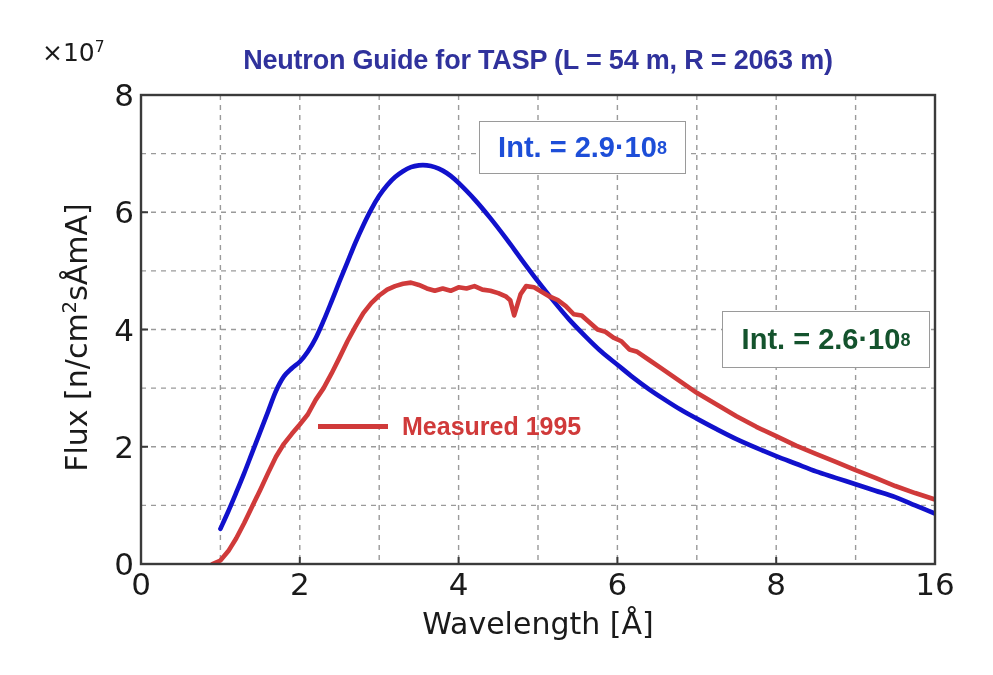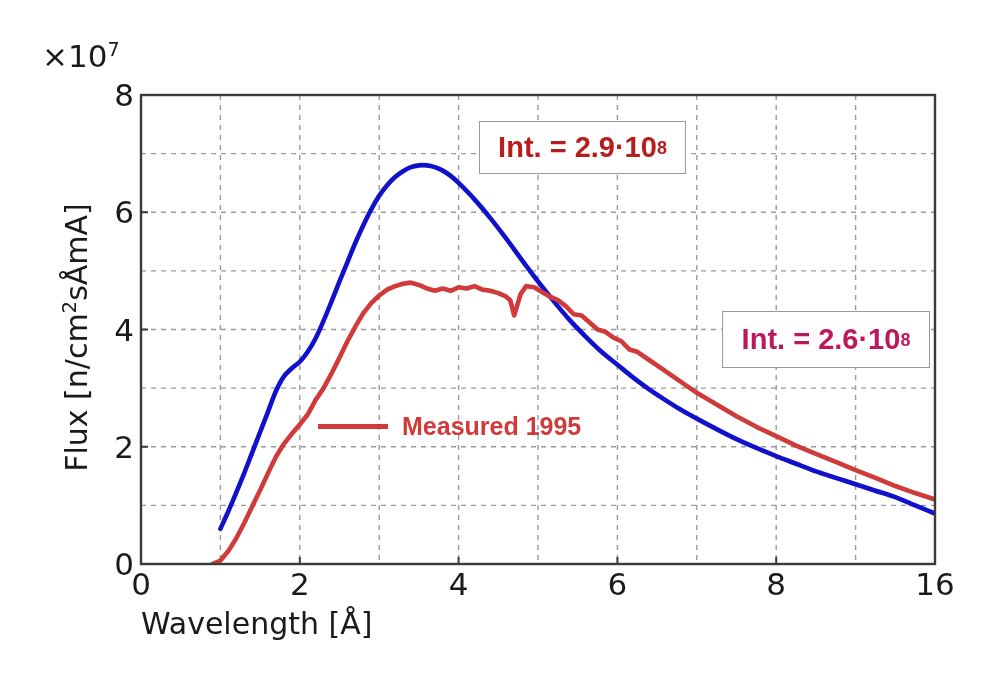--- a/index.html
+++ b/index.html
@@ -22,21 +22,21 @@
     width: 993px;
     height: 675px;
   }
 
   
   .exp-label {
     position: absolute;
     left: 42px;
     top: 38px;
     font-family: "DejaVu Sans", sans-serif;
-    font-size: 31px;
+    font-size: 25px;
     color: #1a1a1a;
     letter-spacing: 0px;
     white-space: nowrap;
   }
   .exp-label sup {
     font-size: 0.62em;
     vertical-align: super;
     line-height: 0;
   }
 
@@ -54,21 +54,21 @@
     white-space: nowrap;
     letter-spacing: -0.2px;
   }
 
   
   .xaxis-title {
     position: absolute;
     left: 141px;
     top: 606px;
     width: 794px;
-    text-align: left;
+    text-align: center;
     font-family: "DejaVu Sans", sans-serif;
     font-size: 30px;
     color: #1a1a1a;
   }
   .yaxis-title {
     position: absolute;
     left: -134px;
     top: 320px;
     width: 420px;
     text-align: center;
@@ -117,25 +117,25 @@
     white-space: nowrap;
     box-sizing: border-box;
   }
   .annot-box sup {
     font-size: 0.62em;
     vertical-align: super;
     line-height: 0;
   }
   #annot-calculated {
     left: 479px; top: 121px; width: 207px; height: 53px;
-    color: #b91c1c;
+    color: #1d4ed8;
   }
   #annot-measured {
     left: 722px; top: 311px; width: 208px; height: 57px;
-    color: #be185d;
+    color: #14532d;
     text-align: center;
   }
 
   
   .legend {
     position: absolute;
     left: 318px;
     top: 405px;
     width: 300px;
   }
@@ -163,20 +163,21 @@
   .lb-calculated { color: #1111cc; }
   .lb-measured  { color: #d03a3a; }
 </style>
 </head>
 <body>
 
 <div id="figure">
 
   <div class="exp-label"><span>×10</span><sup>7</sup></div>
 
+  <div class="chart-title">Neutron Guide for TASP (L = 54 m, R = 2063 m)</div>
 
   <svg id="plot-svg" width="993" height="675">
     <defs>
       <clipPath id="plot-clip">
           <rect x="141" y="95" width="794" height="469"></rect>
         </clipPath>
     </defs>
     <rect x="141" y="95" width="794" height="469" fill="#ffffff"></rect>
     <g id="gridlines">
         <line x1="220.4" x2="220.4" y1="95" y2="564" stroke="#9a9a9a" stroke-width="1.4" stroke-dasharray="5,5"></line>

